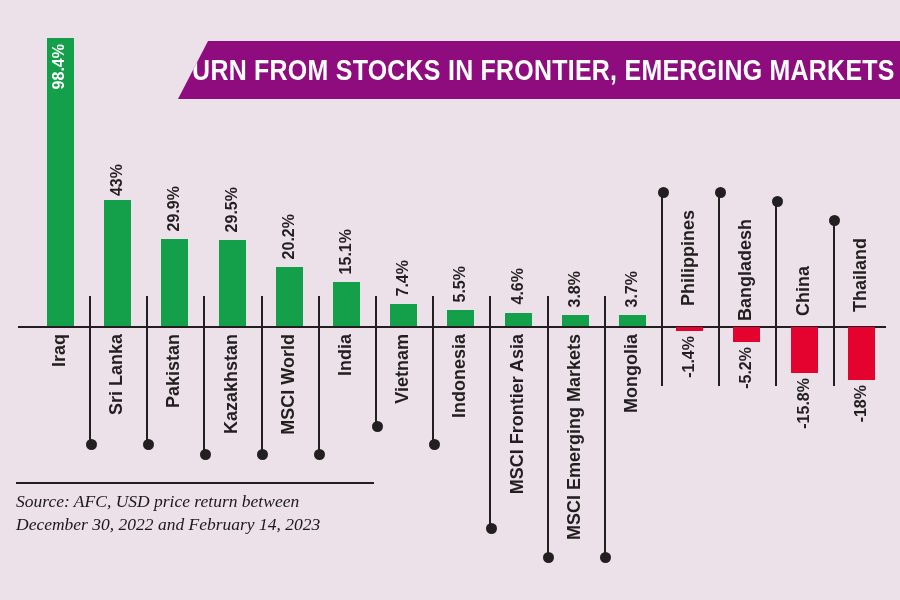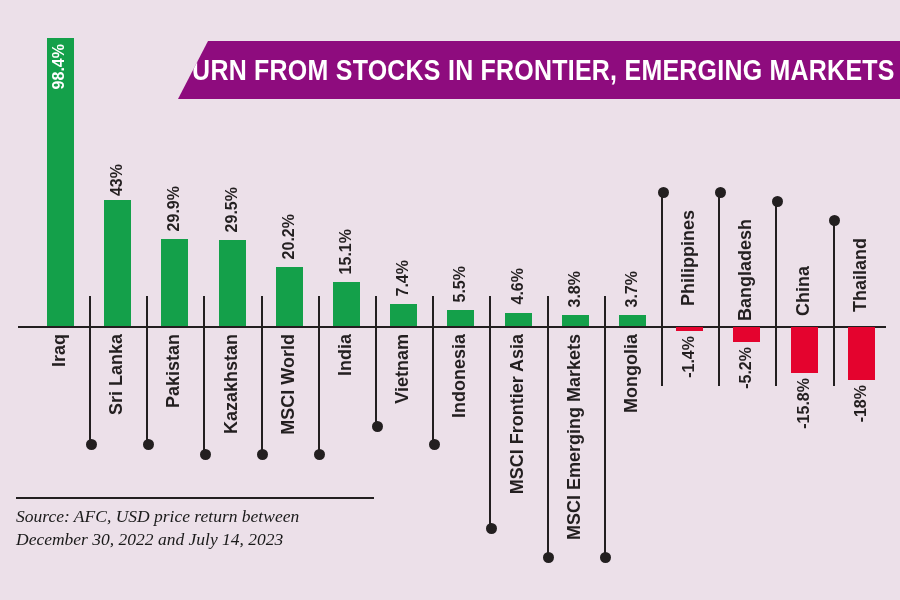--- a/index.html
+++ b/index.html
@@ -128,21 +128,21 @@
     height: 11px;
     border-radius: 50%;
     background: #231f20;
     margin-left: -4.5px;
   }
 
   
   #source-block {
     position: absolute;
     left: 16px;
-    top: 497px;
+    top: 482px;
     width: 370px;
   }
   #source-rule {
     width: 358px;
     height: 2px;
     background: #231f20;
   }
   #source-lines {
     margin-top: 6px;
     font-family: "Liberation Serif", serif;
@@ -270,17 +270,17 @@
   </div>
 
   <div id="title-banner">
     <div id="title-text">RETURN FROM STOCKS IN FRONTIER, EMERGING MARKETS</div>
   </div>
 
   <div id="source-block">
     <div id="source-rule"></div>
     <div id="source-lines">
       <div>Source: AFC, USD price return between</div>
-      <div>December 30, 2022 and July 14, 2023</div>
+      <div>December 30, 2022 and February 14, 2023</div>
     </div>
   </div>
 
 </div>
 
 </body></html>

